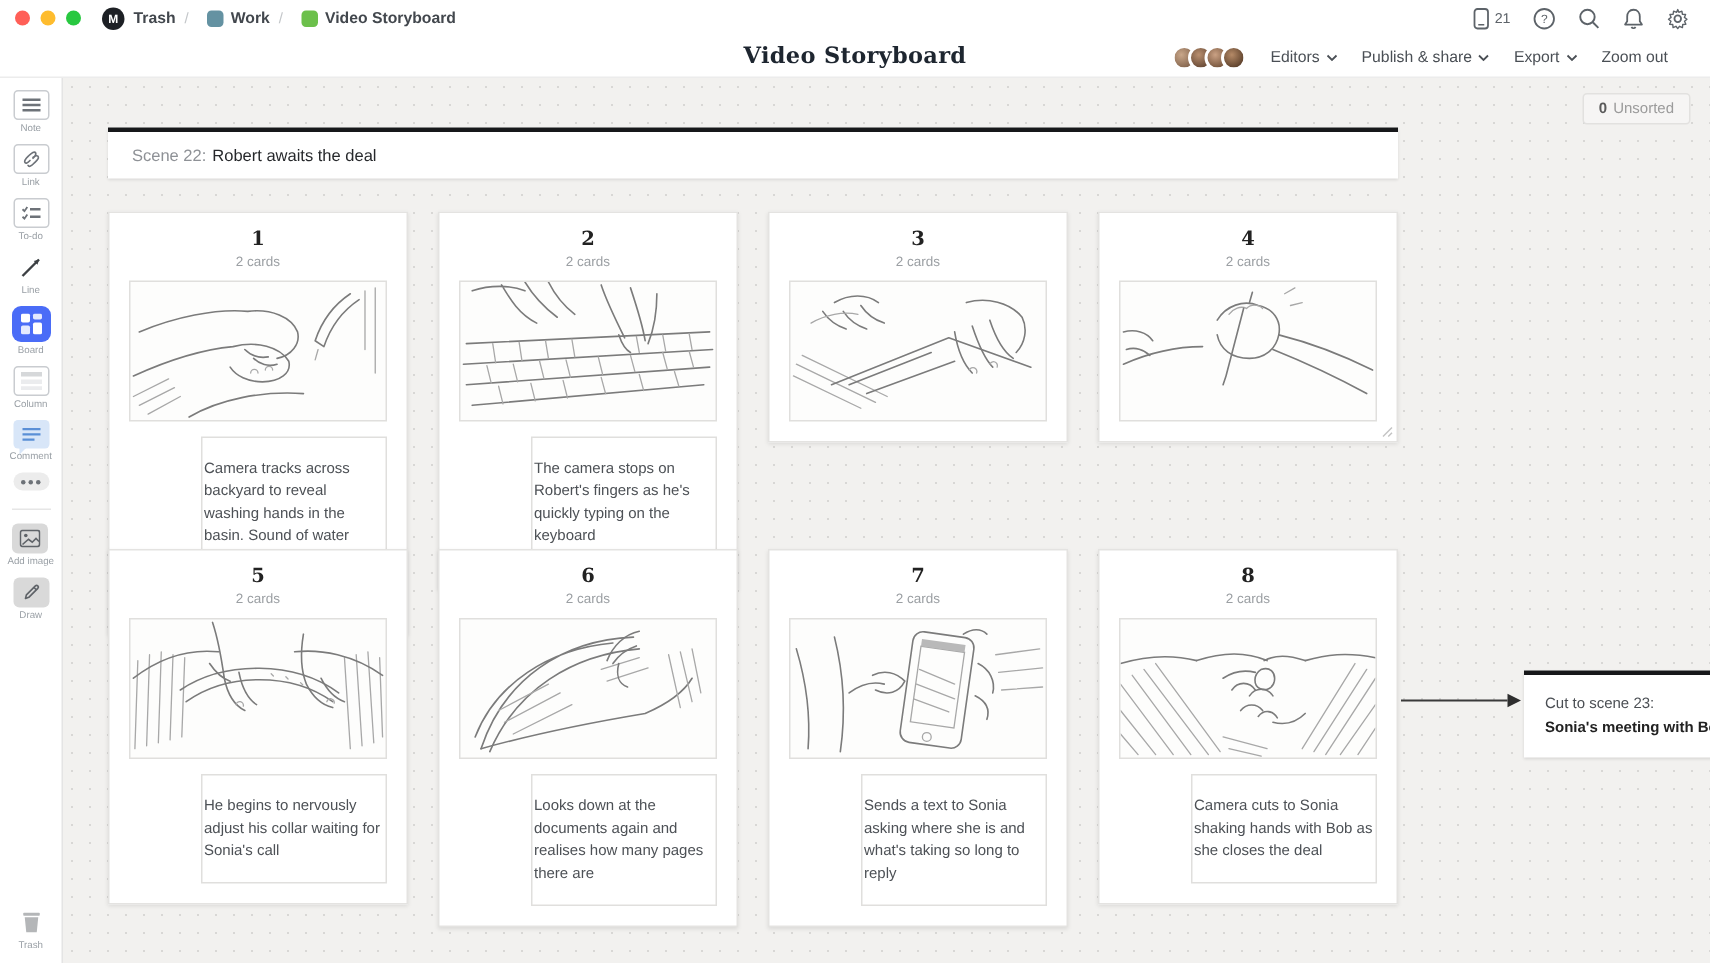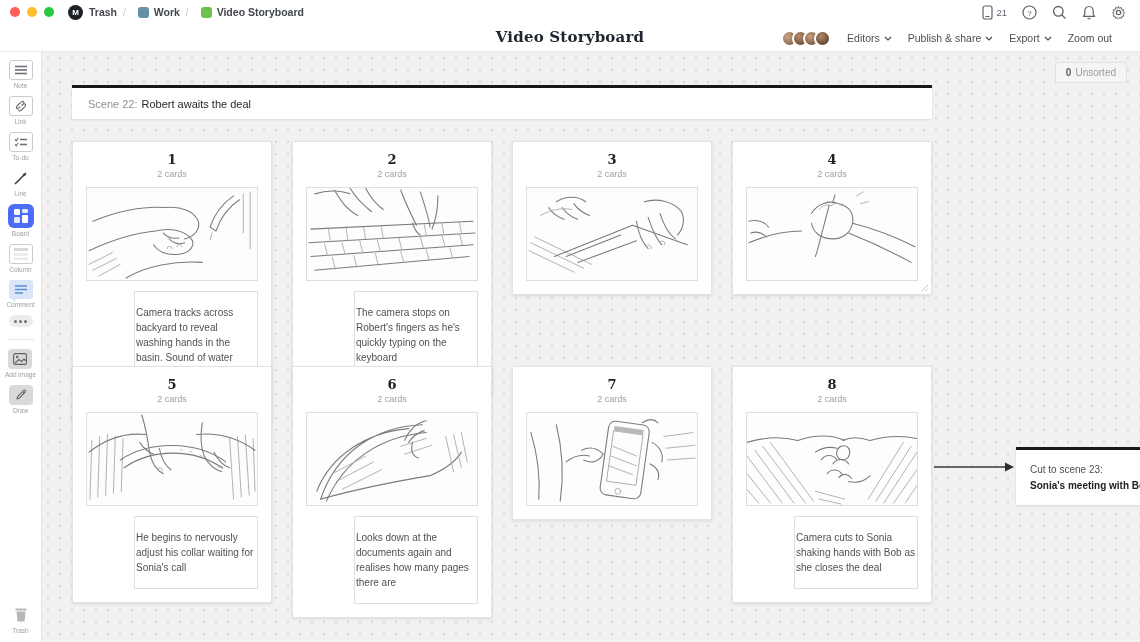--- a/index.html
+++ b/index.html
@@ -397,20 +397,21 @@
           <path class="sk" d="M4 20 C10 40 14 62 12 88 M30 12 C36 36 38 62 34 90"></path>
           <rect class="sk" x="79" y="10" width="42" height="76" rx="7" transform="rotate(8 100 48)"></rect>
           <rect class="sk-lt" x="85" y="20" width="30" height="52" transform="rotate(8 100 48)"></rect>
           <rect x="85" y="15" width="30" height="5" transform="rotate(8 100 48)" fill="#b9b9b9"></rect>
           <circle class="sk-lt" cx="93" cy="80" r="3"></circle>
           <path class="sk-lt" d="M88 34 l24 10 M86 44 l26 10 M84 54 l24 9"></path>
           <path class="sk" d="M56 38 C64 34 72 36 78 42 M78 42 C74 50 66 52 58 48 M40 50 C48 44 56 42 64 44"></path>
           <path class="sk" d="M128 30 C136 34 140 42 138 50 M126 52 C134 56 136 62 134 68 M118 10 C124 6 130 6 134 10"></path>
         </svg>
       </div>
+      <div class="card-text"><span>Sends a text to Sonia asking where she is and what's taking so long to reply</span></div>
     </div>
 
     <div class="card" style="left:690px; top:314px;">
       <div class="card-num">8</div>
       <div class="card-count">2 cards</div>
       <div class="card-img">
         <svg viewBox="0 0 174 94" preserveAspectRatio="none">
           <path class="sk-lt" d="M0 44 L36 92 M8 38 L48 92 M16 34 L60 92 M24 30 L68 90 M0 62 L24 92 M0 78 L12 92"></path>
           <path class="sk-lt" d="M174 40 L140 92 M168 34 L132 90 M160 30 L124 88 M174 58 L150 92 M174 74 L162 92"></path>
           <path class="sk" d="M0 30 C20 24 36 24 52 28 M174 26 C154 22 140 24 126 28"></path>

